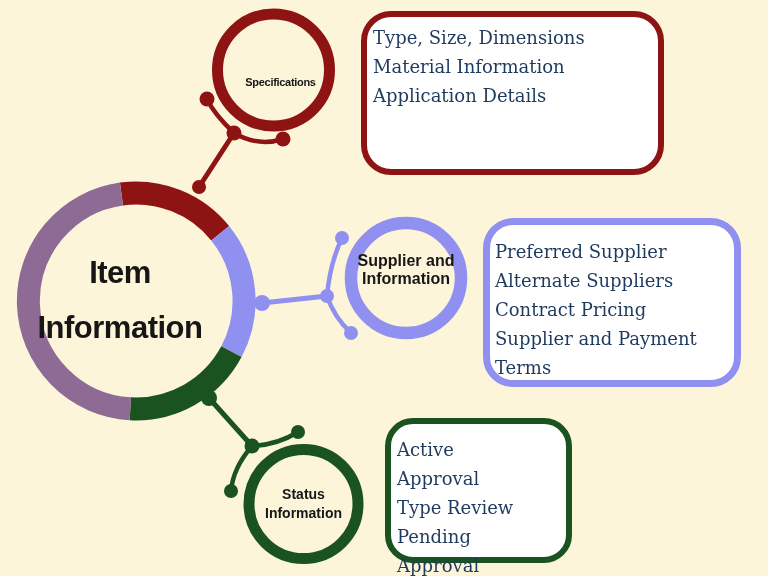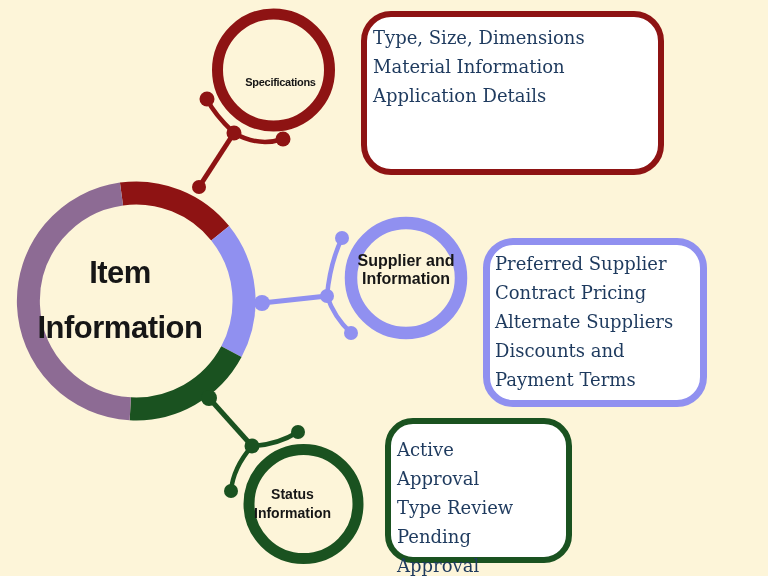--- a/index.html
+++ b/index.html
@@ -27,43 +27,42 @@
     color:#161616;
     font-weight:700;
     white-space:nowrap;
   }
   .center-title{
     left:20px;top:245px;width:200px;
     font-size:31px;line-height:55px;letter-spacing:-0.5px;
   }
   .spec-label{left:200px;top:61px;width:161px;font-size:11px;line-height:18px;letter-spacing:-0.3px;margin-top:12px;}
   .supplier-label{left:326px;top:252px;width:160px;font-size:16px;line-height:17.5px;}
-  .status-label{left:212px;top:485px;width:161px;font-size:14px;line-height:19px;}
+  .status-label{left:223px;top:485px;width:161px;font-size:14px;line-height:19px;}
 
   .info-box{
     position:absolute;
     box-sizing:border-box;
     background:var(--box_fill,#ffffff);
     border-radius:30px;
     font-family:"DejaVu Serif",serif;
     color:var(--text_navy,#1e3a5e);
     font-size:18px;
     line-height:29px;
   }
   .box-spec{
     left:353px;top:11px;width:303px;height:164px;
     border:6px solid var(--red);
     padding:6px 10px 12px 6px;
     margin-left:8px;
   }
   .box-supplier{
-    left:483px;top:218px;width:224px;height:169px;
+    left:483px;top:218px;width:258px;height:169px;
     border:7px solid var(--periwinkle);
-    padding:4px 6px 0 5px;
-    margin-top:20px;
+    padding:12px 6px 0 5px;
   }
   .box-status{
     left:385px;top:418px;width:187px;height:145px;
     border:6px solid var(--green);
     border-radius:28px;
     padding:11px 16px 0 6px;
   }
 </style>
 </head>
 <body>
@@ -132,23 +131,23 @@
   </div>
 
   <div class="info-box box-spec">
     <div>Type, Size, Dimensions</div>
     <div>Material Information</div>
     <div>Application Details</div>
   </div>
 
   <div class="info-box box-supplier">
     <div>Preferred Supplier</div>
+    <div>Alternate Suppliers</div>
     <div>Contract Pricing</div>
-    <div>Alternate Suppliers</div>
-    <div>Discounts and Payment Terms</div>
+    <div>Supplier and Payment Terms</div>
   </div>
 
   <div class="info-box box-status">
     <div>Active</div>
     <div>Approval</div>
     <div>Type Review</div>
     <div>Pending Approval</div>
   </div>
 
 </div>

